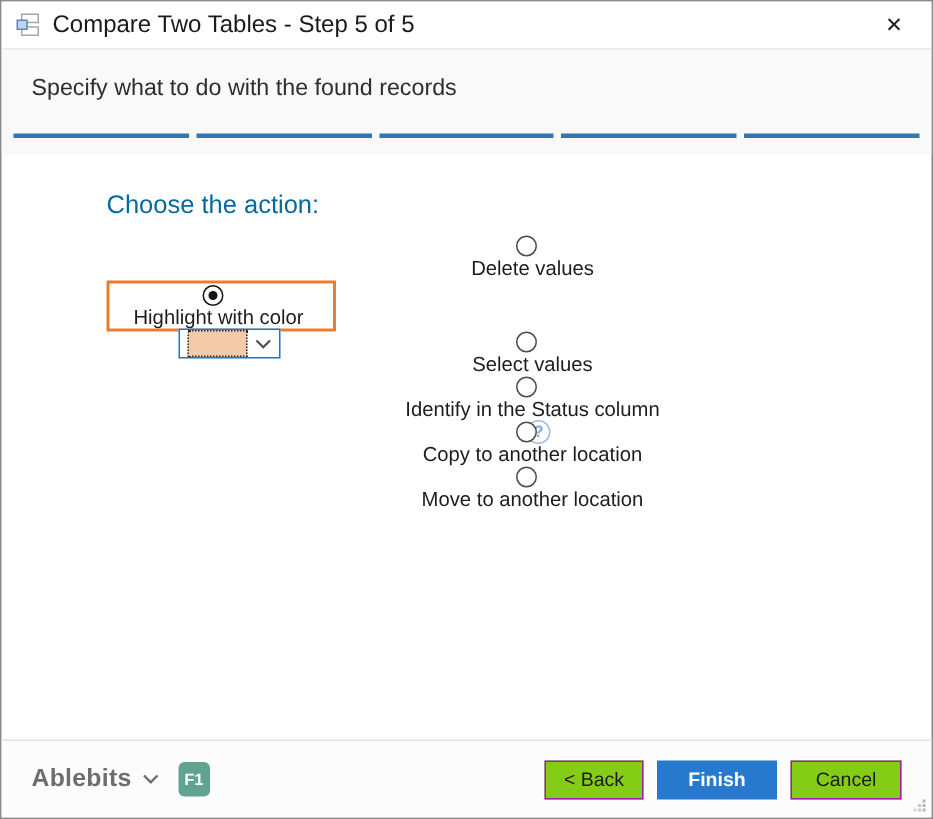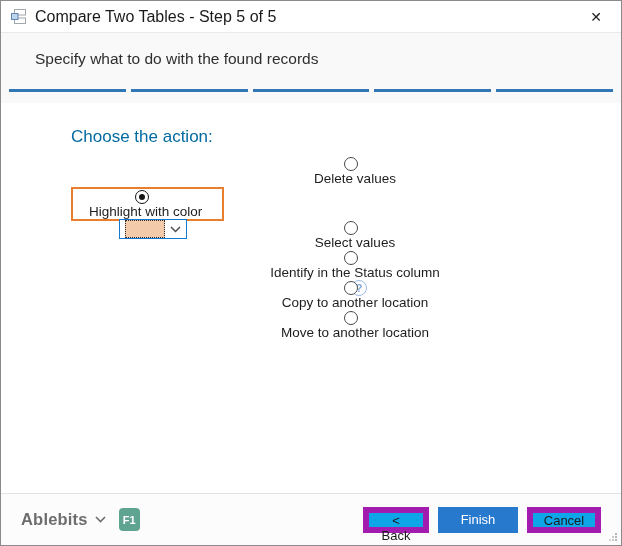--- a/index.html
+++ b/index.html
@@ -30,21 +30,20 @@
     font-size: 14px; color: #222;
     cursor: default;
   }
 
   
   .header {
     height: 71px;
     background: #f9f9f9;
     border-top: 1px solid #e9e9e9;
     position: relative;
-    padding-left: 14px;
   }
   .heading {
     padding: 17px 20px 0 20px;
     font-size: 15.5px;
     font-weight: 400;
     color: #2e2e2e;
   }
   .progress {
     position: absolute;
     left: 8px; right: 8px; bottom: 11px;
@@ -154,22 +153,22 @@
     font-weight: 700;
     display: flex;
     align-items: center;
     justify-content: center;
   }
   .btn-group { margin-left: auto; display: flex; gap: 9px; }
   .btn {
     height: 26px;
     font-family: inherit;
     font-size: 13px;
-    background: #0ea5e9;
-    border: 6px solid #a21caf;
+    background: #84cc16;
+    border: 1px solid #a21caf;
     color: #1b1b1b;
     padding: 0 10px;
   }
   .btn-back { width: 66px; }
   .btn-finish { width: 80px; border: none; color: #ffffff; }
   .btn-cancel { width: 74px; }
   .resize-grip { position: absolute; right: 3px; bottom: 3px; }
 </style>
 </head>
 <body>
@@ -248,21 +247,21 @@
   <div class="brand">
     <span class="brand-label">Ablebits</span>
     <svg width="11" height="7" viewBox="0 0 11 7">
         <polyline points="1,1 5.5,5.5 10,1" fill="none" stroke="#6d6d6d" stroke-width="1.6"></polyline>
       </svg>
   </div>
   <div class="f1-badge" style="background-color: rgb(95, 163, 145);">F1</div>
 
   <div class="btn-group">
     <button class="btn btn-back">&lt; Back</button>
-    <button class="btn btn-finish" style="background-color: rgb(38, 121, 205);">Finish</button>
+    <button class="btn btn-finish" style="background-color: rgb(38, 121, 205); font-weight: bold;">Finish</button>
     <button class="btn btn-cancel">Cancel</button>
   </div>
 </div>
 
 <svg class="resize-grip" width="10" height="10" viewBox="0 0 10 10">
   <rect x="7" y="1" width="2" height="2" fill="#b6b6b6"></rect>
   <rect x="7" y="4" width="2" height="2" fill="#b6b6b6"></rect>
   <rect x="4" y="4" width="2" height="2" fill="#c9c9c9"></rect>
   <rect x="7" y="7" width="2" height="2" fill="#b6b6b6"></rect>
   <rect x="4" y="7" width="2" height="2" fill="#c9c9c9"></rect>

